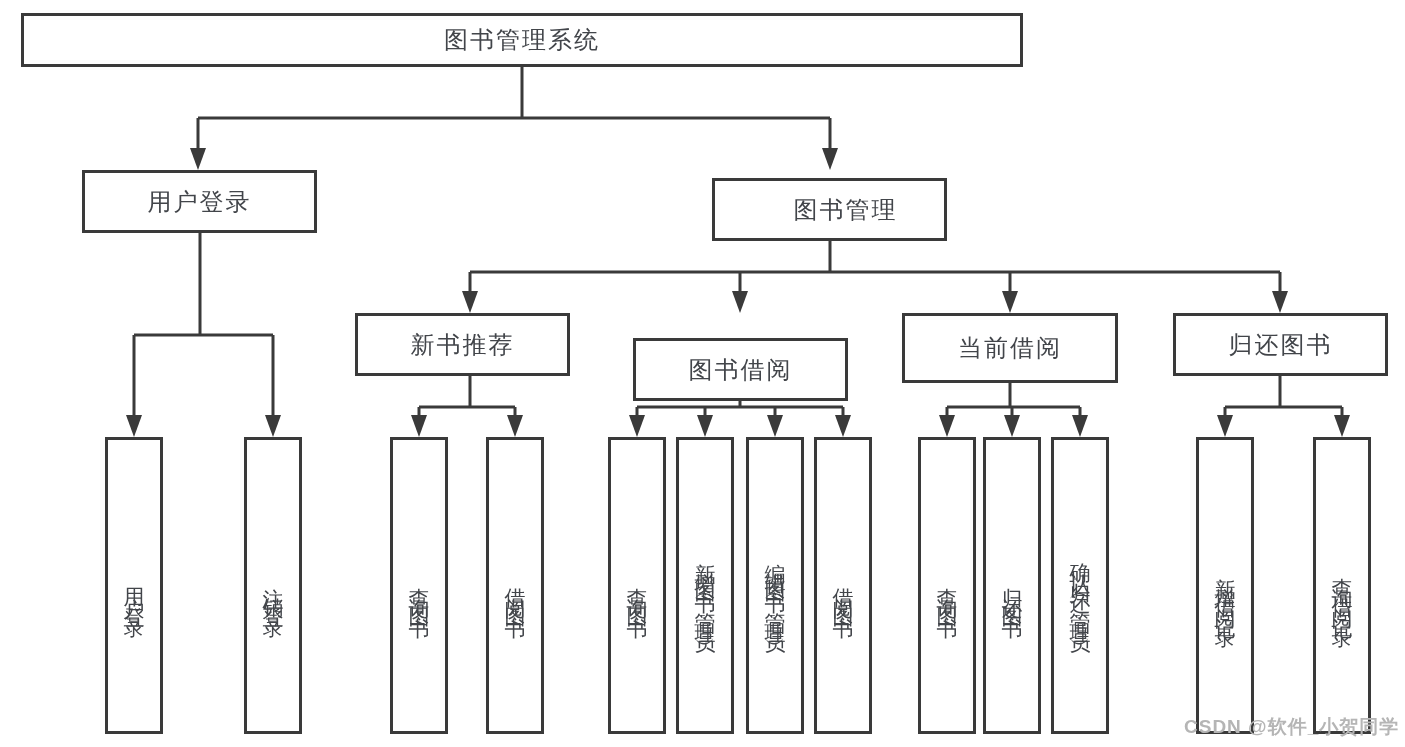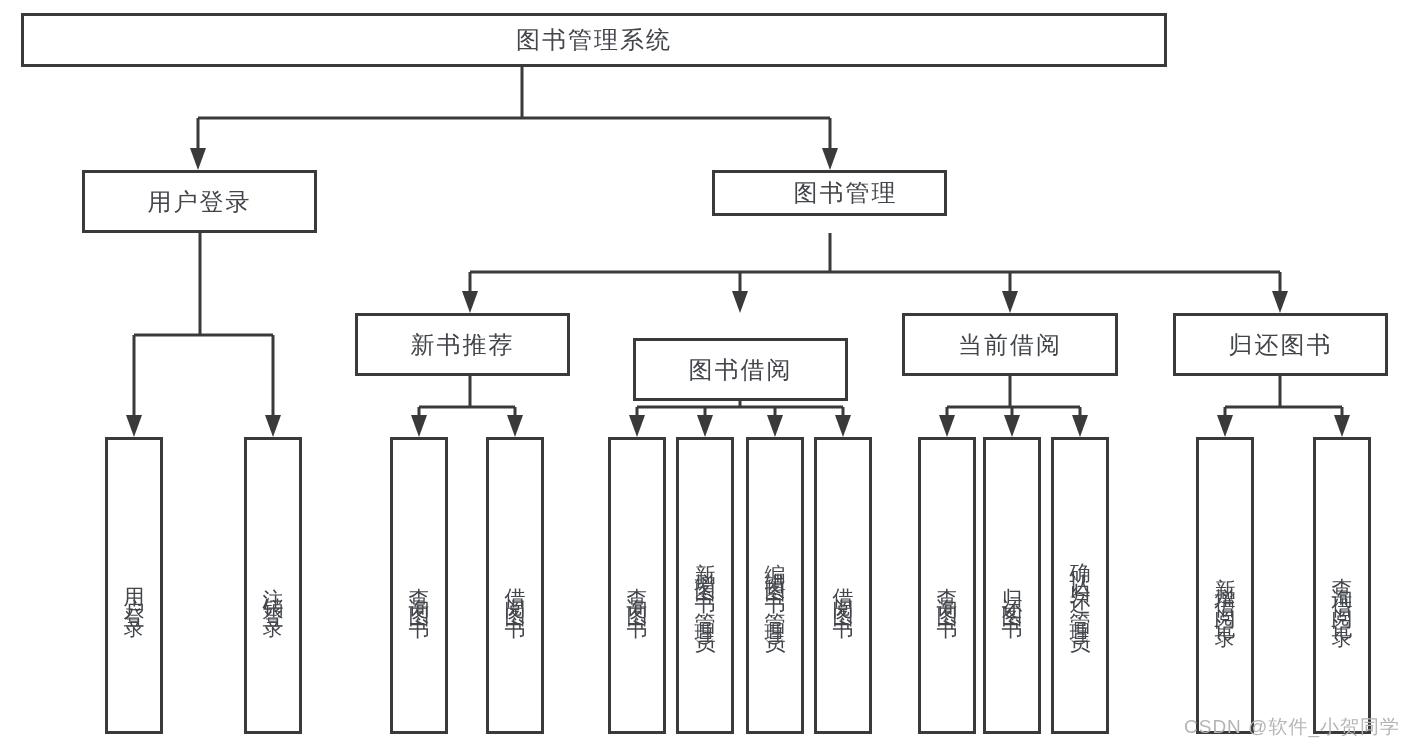--- a/index.html
+++ b/index.html
@@ -62,20 +62,21 @@
   }
   .watermark {
     position: absolute;
     left: 1184px;
     top: 714px;
     font-size: 19px;
     letter-spacing: 1px;
     color: var(--watermark);
     white-space: nowrap;
     z-index: 5;
+    font-weight: bold;
   }
 </style>
 </head>
 <body>
 
 <div class="stage">
 
   <svg class="connectors" width="1405" height="747" viewBox="0 0 1405 747">
     <g>
 
@@ -109,28 +110,28 @@
       <polygon points="767,415 783,415 775,437"></polygon>
       <polygon points="835,415 851,415 843,437"></polygon>
       <polygon points="939,415 955,415 947,437"></polygon>
       <polygon points="1004,415 1020,415 1012,437"></polygon>
       <polygon points="1072,415 1088,415 1080,437"></polygon>
       <polygon points="1217,415 1233,415 1225,437"></polygon>
       <polygon points="1334,415 1350,415 1342,437"></polygon>
     </g>
   </svg>
 
-  <div class="box h" style="left:21px; top:13px; width:1146px; height:54px;text-align:right;">图书管理系统</div>
+  <div class="box h" style="left:21px; top:13px; width:1002px; height:54px;text-align:right;">图书管理系统</div>
 
   <div class="box h" style="left:82px; top:170px; width:235px; height:63px;">用户登录</div>
-  <div class="box h" style="left:712px; top:170px; width:235px; height:46px;padding-left:32px;">图书管理</div>
+  <div class="box h" style="left:712px; top:178px; width:235px; height:63px;padding-left:32px;">图书管理</div>
 
   <div class="box h" style="left:355px; top:313px; width:215px; height:63px;">新书推荐</div>
   <div class="box h" style="left:633px; top:313px; width:215px; height:63px;margin-top:25px;">图书借阅</div>
-  <div class="box h" style="left:902px; top:313px; width:216px; height:63px;">当前借阅</div>
+  <div class="box h" style="left:902px; top:313px; width:216px; height:70px;">当前借阅</div>
   <div class="box h" style="left:1173px; top:313px; width:215px; height:63px;">归还图书</div>
 
   <div class="box v" style="left:105px; top:437px; width:58px; height:297px;">
     <span class="vtext">用户登录</span>
   </div>
   <div class="box v" style="left:244px; top:437px; width:58px; height:297px;">
     <span class="vtext">注销登录</span>
   </div>
 
   <div class="box v" style="left:390px; top:437px; width:58px; height:297px;">

